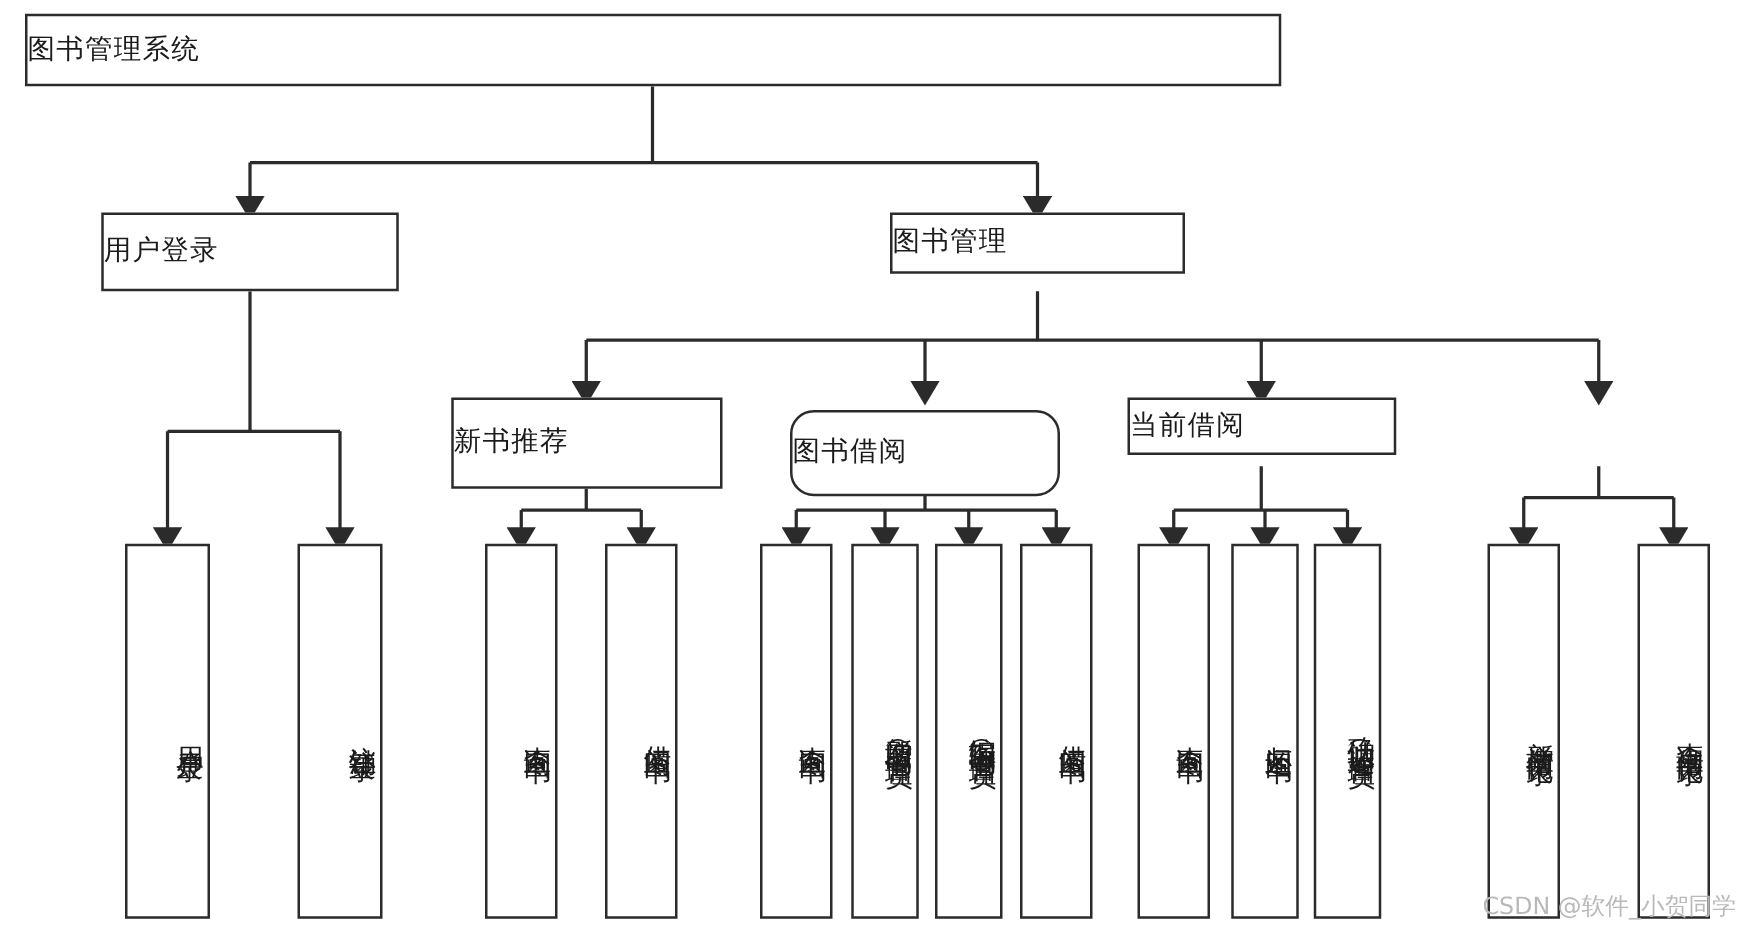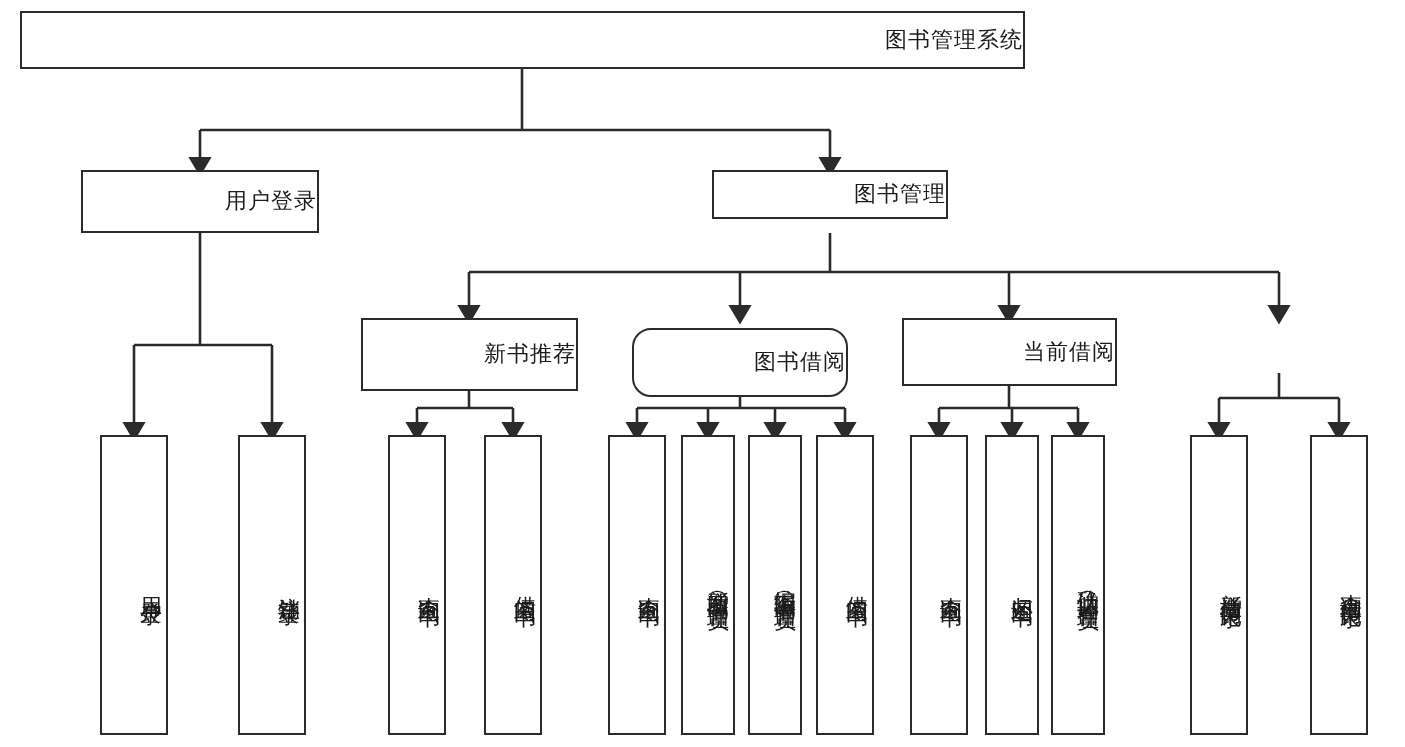--- a/index.html
+++ b/index.html
@@ -17,21 +17,21 @@
     background: #ffffff;
     overflow: hidden;
   }
   .node {
     position: absolute;
     box-sizing: border-box;
     border: 2px solid #2b2b2b;
     background: #ffffff;
     display: flex;
     align-items: center;
-    justify-content: flex-end;
+    justify-content: flex-start;
     color: #1b1b1b;
   }
   .node.horiz {
     font-size: 22px;
     letter-spacing: 1px;
     line-height: 1.2;
   }
   .node.vert {
     writing-mode: vertical-rl;
     text-orientation: upright;
@@ -132,21 +132,21 @@
   <div class="node horiz" style="left:712px; top:170px; width:236px; height:49px;">
     <span>图书管理</span>
   </div>
 
   <div class="node horiz" style="left:361px; top:318px; width:217px; height:73px;">
     <span>新书推荐</span>
   </div>
   <div class="node horiz" style="left:632px; top:328px; width:216px; height:69px;border-radius:19px;">
     <span>图书借阅</span>
   </div>
-  <div class="node horiz" style="left:902px; top:318px; width:215px; height:68px;">
+  <div class="node horiz" style="left:902px; top:318px; width:215px; height:46px;">
     <span>当前借阅</span>
   </div>
 
   <div class="node vert" style="left:100px; top:435px; width:68px; height:300px;">
     <span class="vtext">用户登录</span>
   </div>
   <div class="node vert" style="left:238px; top:435px; width:68px; height:300px;">
     <span class="vtext">注销登录</span>
   </div>
 
@@ -180,14 +180,15 @@
     <span class="vtext">确认归还（管理员）</span>
   </div>
 
   <div class="node vert" style="left:1190px; top:435px; width:58px; height:300px;">
     <span class="vtext">新增借阅记录</span>
   </div>
   <div class="node vert" style="left:1310px; top:435px; width:58px; height:300px;">
     <span class="vtext">查询借阅记录</span>
   </div>
 
+  <div class="watermark">CSDN @软件_小贺同学</div>
 
 </div>
 
 </body></html>

